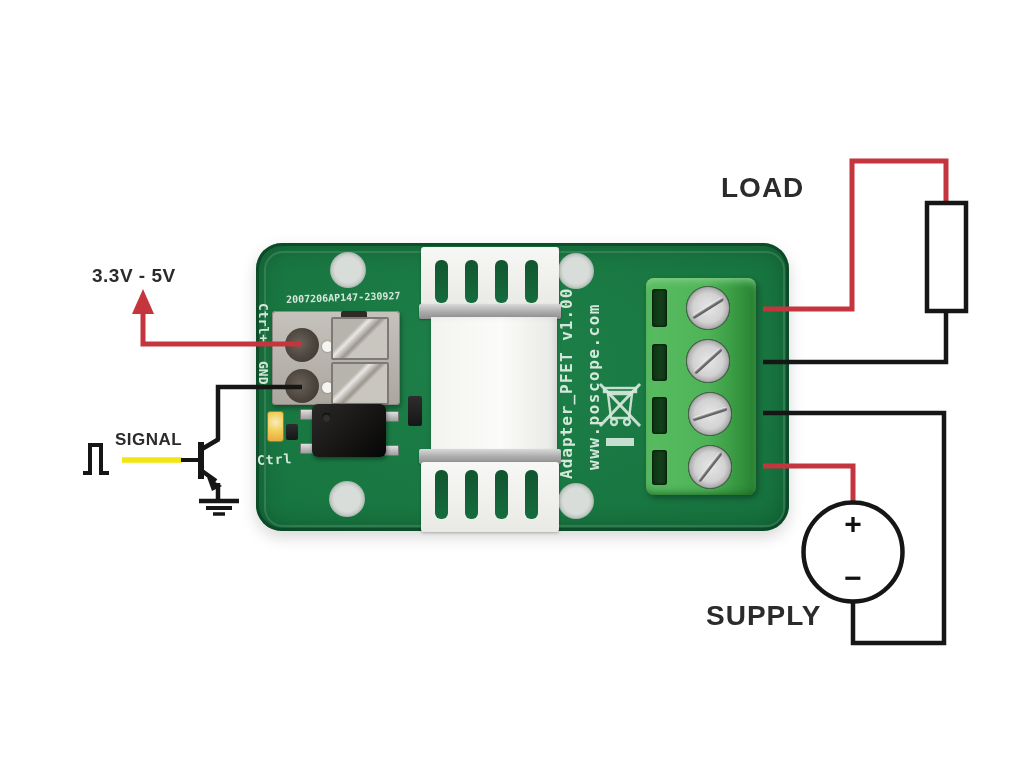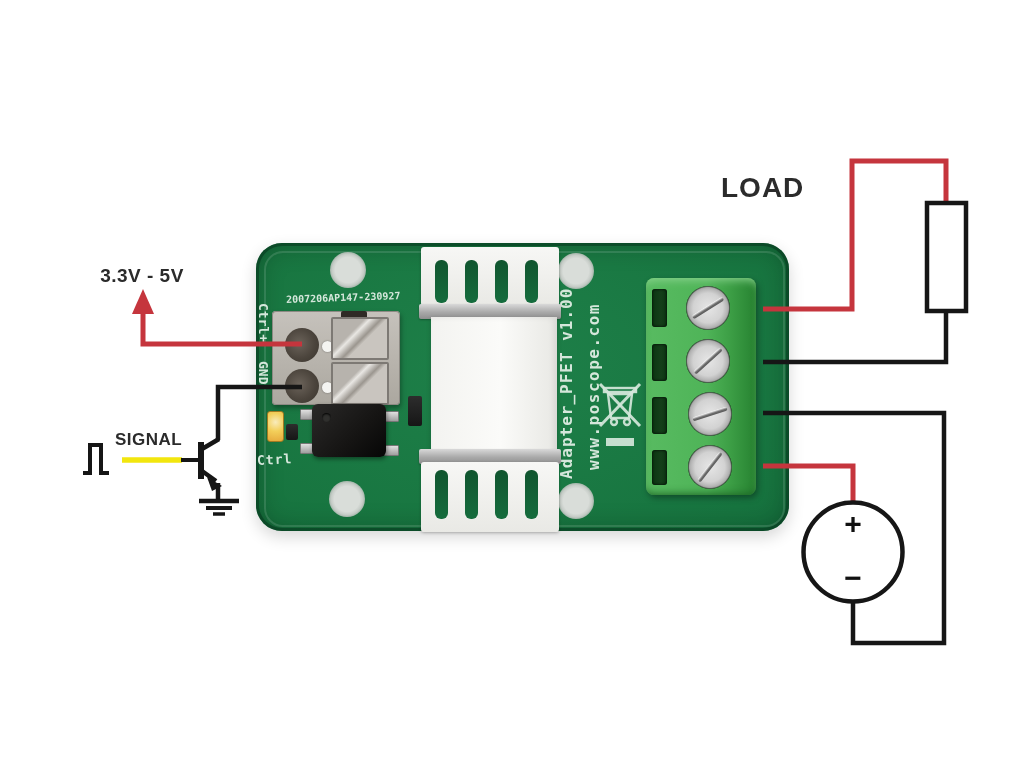--- a/index.html
+++ b/index.html
@@ -192,19 +192,20 @@
 
     <path d="M763,309 H852 V161 H946 V203" class="w-red"></path>
     <path d="M946,311 V362 H763" class="w-blk"></path>
     <rect x="927" y="203" width="39" height="108" class="sym-white"></rect>
 
     <path d="M763,413 H944 V643 H853 V602" class="w-blk"></path>
     <path d="M763,466 H853 V501" class="w-red"></path>
     <circle cx="853" cy="552" r="49.5" class="sym-white"></circle>
   </svg>
 
-  <div class="abs lbl lbl-mid" style="left:92px;top:266px;width:100px;text-align:center;">3.3V - 5V</div>
+  <div class="abs lbl lbl-mid" style="left:92px;top:266px;width:100px;text-align:left;">3.3V - 5V</div>
   <div class="abs lbl lbl-sig" style="left:115px;top:431px;">SIGNAL</div>
   <div class="abs lbl lbl-big" style="left:721px;top:174px;">LOAD</div>
+  <div class="abs lbl lbl-big" style="left:706px;top:602px;">SUPPLY</div>
   <div class="abs lbl pm" style="left:839px;top:509px;">+</div>
   <div class="abs lbl pm" style="left:839px;top:563px;">−</div>
 
 </div>
 
 </body></html>

